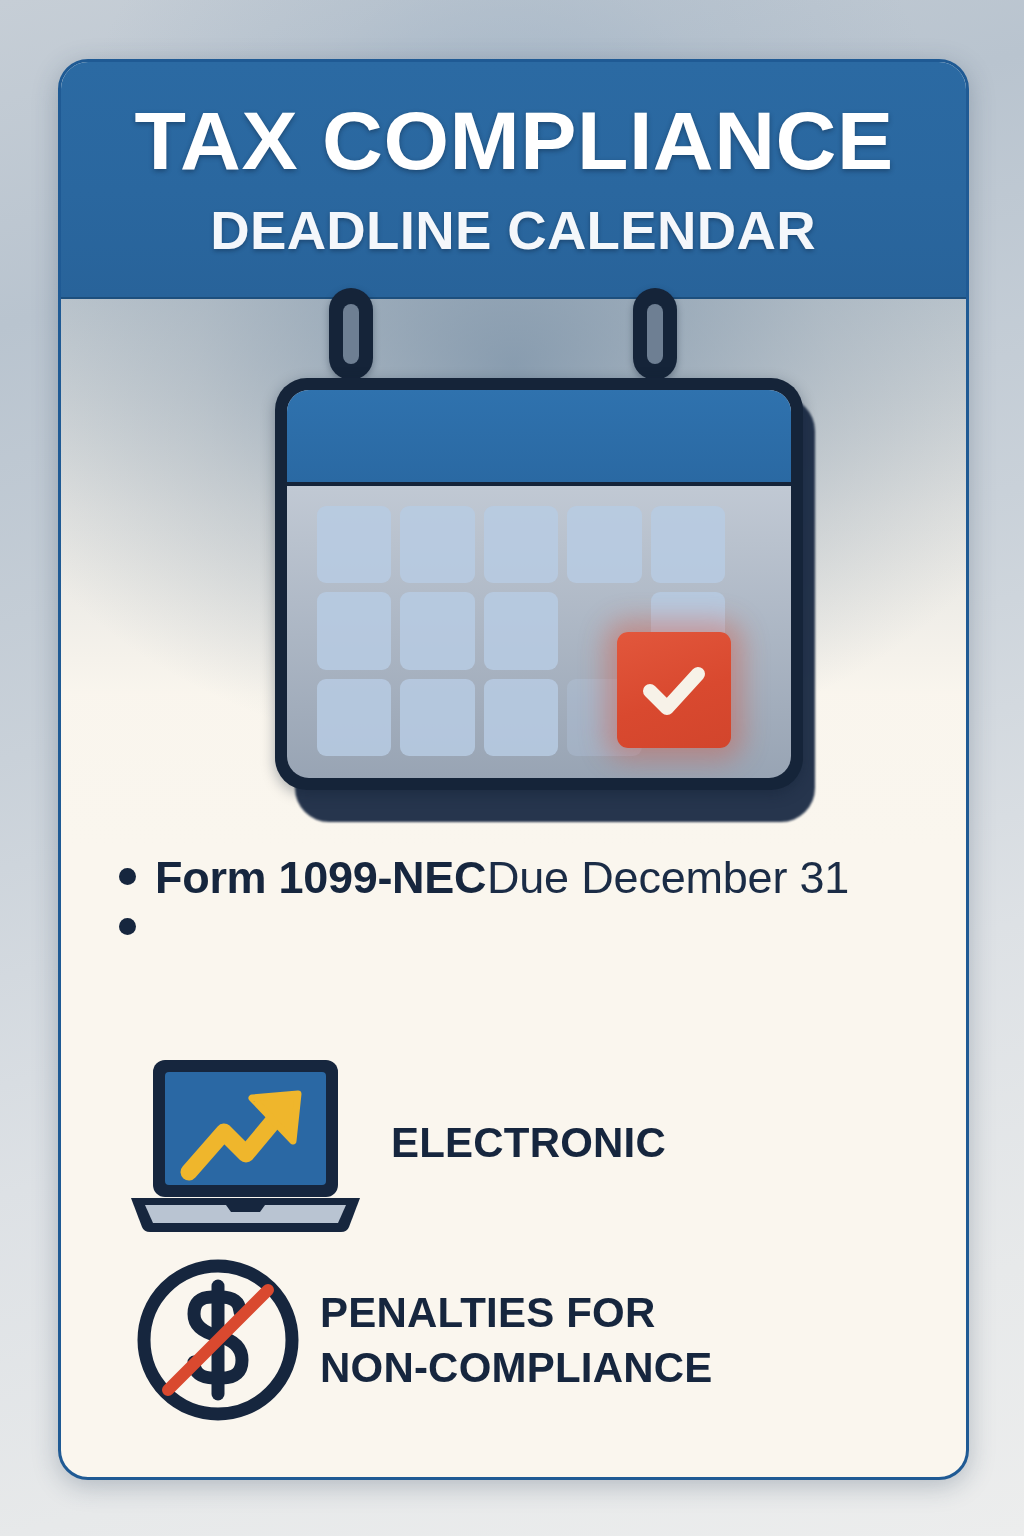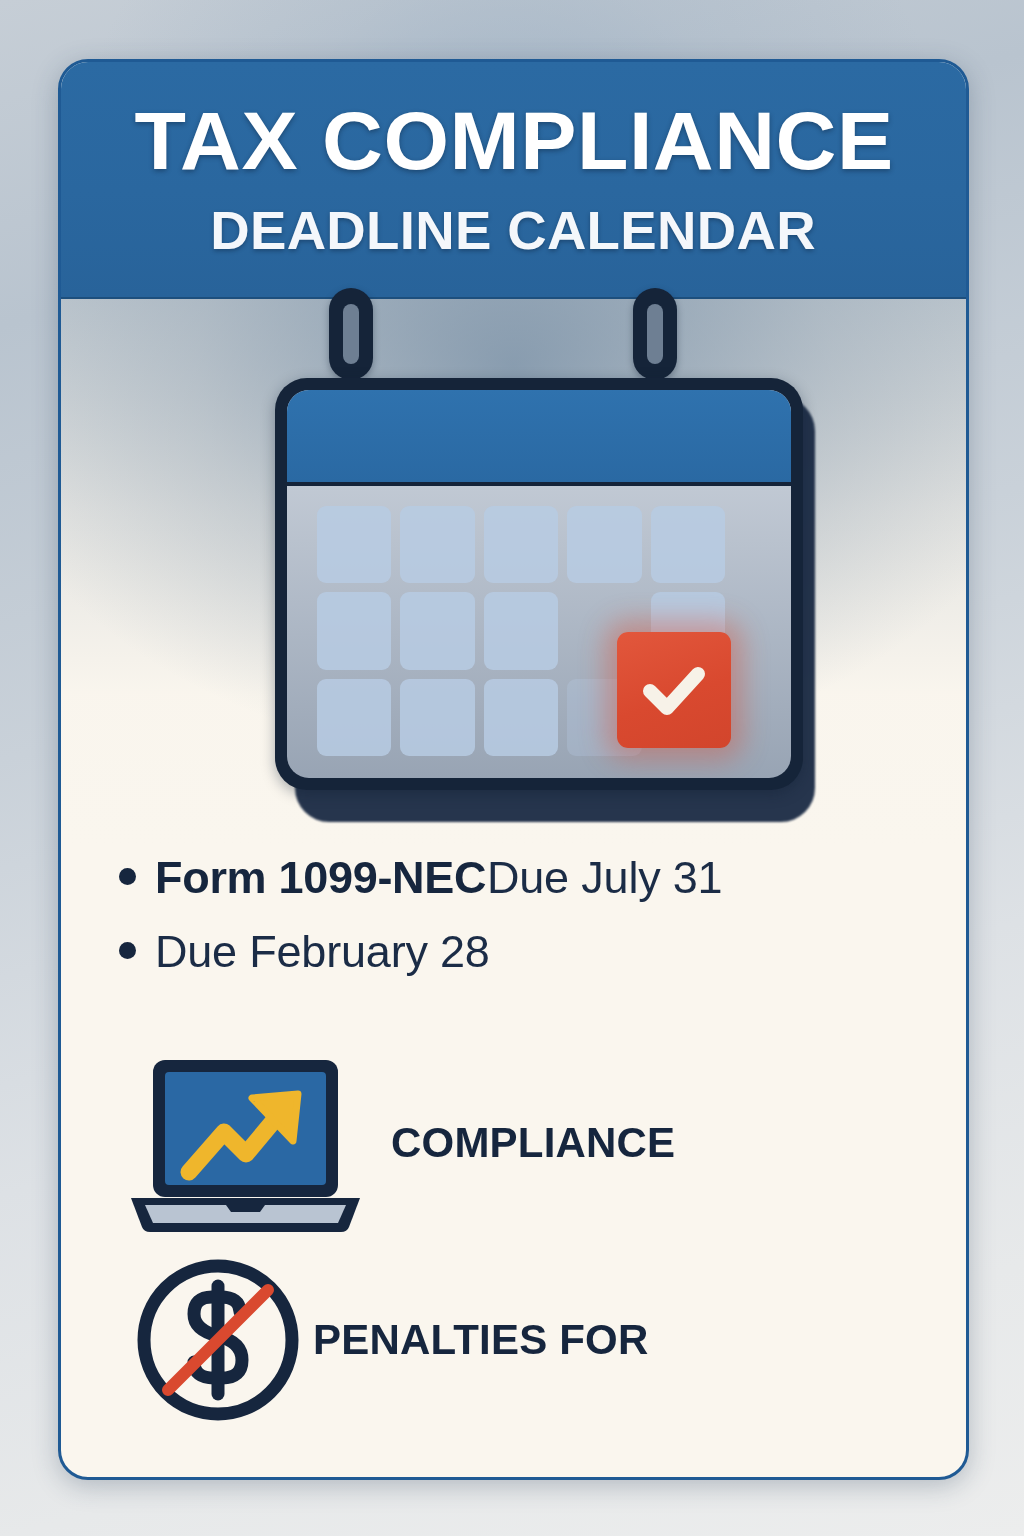--- a/index.html
+++ b/index.html
@@ -204,21 +204,21 @@
   #penalty-icon { width:190px; height:180px; margin-left:62px; }
 
   .feat-text {
     font-size:42px;
     font-weight:900;
     color:#16263e;
     line-height:1.32;
     letter-spacing:0.2px;
   }
   #efile-text   { margin-left:18px; }
-  #penalty-text { margin-left:0; }
+  #penalty-text { margin-left:7px; }
   .feat-line { display:block; white-space:nowrap; }
 </style>
 </head>
 <body>
 
 <div id="card">
 
   <div id="header">
     <div id="title-main">TAX COMPLIANCE</div>
     <div id="title-sub">DEADLINE CALENDAR</div>
@@ -266,26 +266,25 @@
         </div>
       </div>
     </div>
   </div>
 
   <div id="deadlines">
 
     <div class="dl-row">
       <span class="dl-bullet"></span>
       <span class="dl-form">Form 1099-NEC</span>
-      <span class="dl-due">Due July 31</span>
+      <span class="dl-due">Due December 31</span>
     </div>
 
     <div class="dl-row">
       <span class="dl-bullet"></span>
-      <span class="dl-due">Due February 28</span>
     </div>
 
   </div>
 
   <div class="feature" id="feature-efile">
 
     <div class="feat-icon" id="efile-icon">
       <svg viewBox="0 0 250 185" width="250" height="185">
 
         <rect x="30" y="10" width="185" height="137" rx="12" fill="#16263e"></rect>
@@ -294,21 +293,21 @@
         <path d="M66 122 L101 82 L123 104 L158 62" fill="none" stroke="#efb62c" stroke-width="17" stroke-linecap="round" stroke-linejoin="round"></path>
         <path d="M129 48 L175 44 L170 91 Z" fill="#efb62c" stroke="#efb62c" stroke-width="7" stroke-linejoin="round"></path>
 
         <path d="M8 148 L237 148 L226 177 Q224 182 218 182 L27 182 Q21 182 19 177 Z" fill="#16263e"></path>
         <path d="M22 155 L223 155 L215 173 L30 173 Z" fill="#b9c4d2"></path>
         <path d="M103 155 L142 155 L137 162 L108 162 Z" fill="#16263e"></path>
       </svg>
     </div>
 
     <div class="feat-text" id="efile-text">
-      <span class="feat-line">COMPLIANCE</span>
+      <span class="feat-line">ELECTRONIC</span>
     </div>
   </div>
 
   <div class="feature" id="feature-penalty">
 
     <div class="feat-icon" id="penalty-icon">
       <svg viewBox="0 0 180 180" width="180" height="180">
         <circle cx="90" cy="90" r="74" fill="none" stroke="#16263e" stroke-width="13"></circle>
 
         <g fill="none" stroke="#16263e" stroke-width="13" stroke-linecap="round">
@@ -316,16 +315,17 @@
           <path d="M112 62 Q112 47 92 47 L84 47 Q66 47 66 64 Q66 80 90 86
                    Q114 92 114 110 Q114 128 94 128 L86 128 Q66 128 66 112"></path>
         </g>
 
         <line x1="40" y1="140" x2="140" y2="40" stroke="#d9492f" stroke-width="12" stroke-linecap="round"></line>
       </svg>
     </div>
 
     <div class="feat-text" id="penalty-text">
       <span class="feat-line">PENALTIES FOR</span>
+      <span class="feat-line">NON-COMPLIANCE</span>
     </div>
   </div>
 
 </div>
 
 </body></html>

